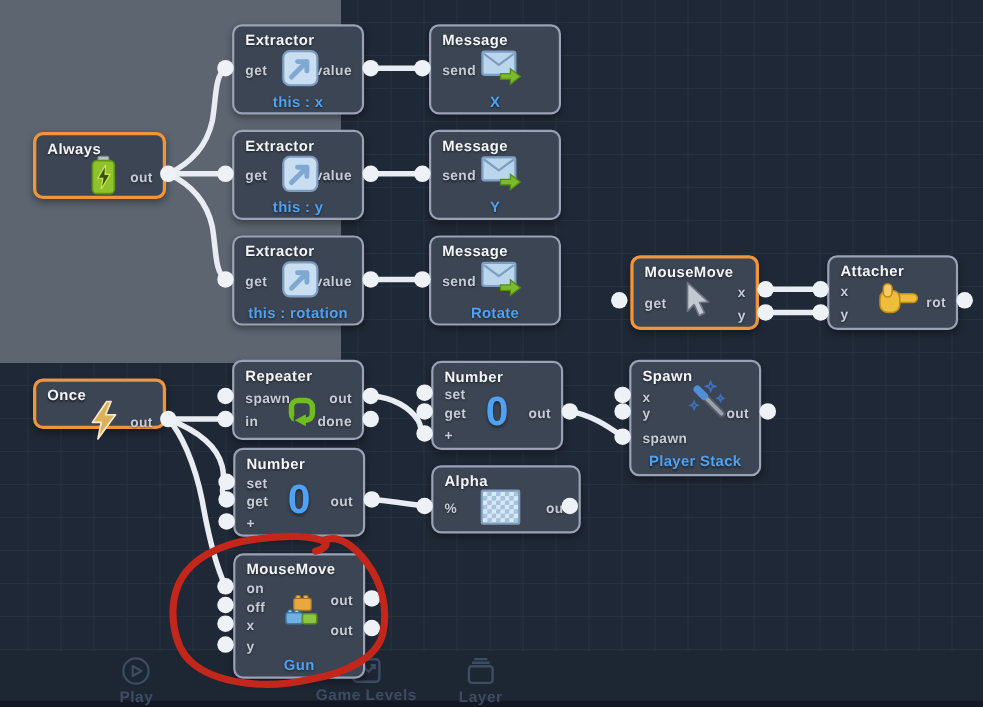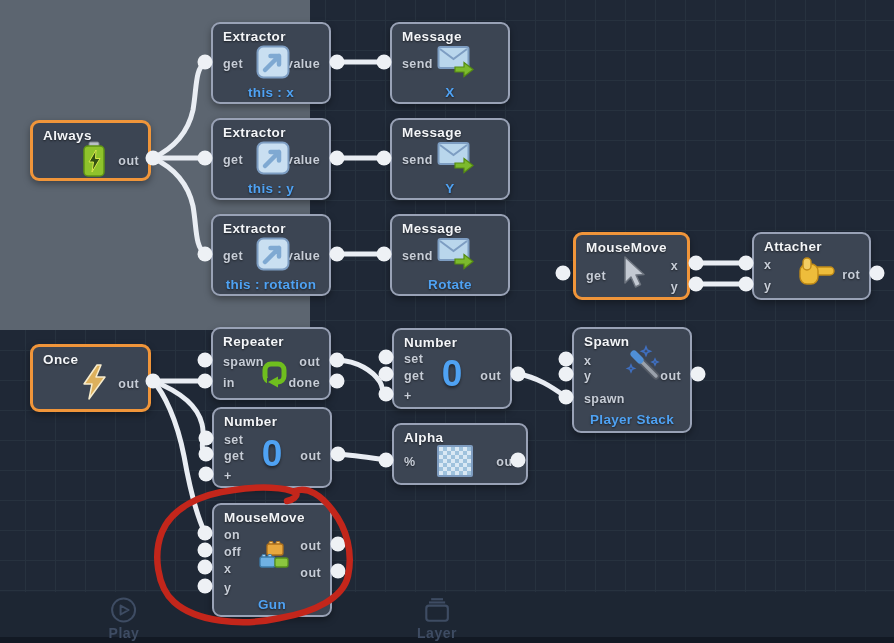--- a/index.html
+++ b/index.html
@@ -48,20 +48,30 @@
 
   <div class="titem" style="left:124px">
     <span class="nicon" style="position:static">
       <svg width="28" height="28" viewBox="0 0 28 28" fill="none" stroke-width="2">
           <circle cx="14" cy="14" r="11.5"></circle>
           <path d="M11 9.5 L19 14 L11 18.5 Z" stroke-linejoin="round"></path>
         </svg>
     </span>
     <span class="tlabel">Play</span>
   </div>
+  <div class="titem" style="left:333px">
+    <span class="nicon" style="position:static">
+      <svg width="28" height="26" viewBox="0 0 26 24" fill="none" stroke-width="2">
+          <rect x="2" y="3" width="22" height="19" rx="3"></rect>
+          <path d="M6 17 L12 11 L15 13.5 L20 8"></path>
+          <path d="M16.5 8 H20 V11.5"></path>
+        </svg>
+    </span>
+    <span class="tlabel">Game Levels</span>
+  </div>
   <div class="titem" style="left:437px">
     <span class="nicon" style="position:static">
       <svg width="28" height="28" viewBox="0 0 26 26" fill="none" stroke-width="2">
           <rect x="3" y="9" width="20" height="14" rx="2.5"></rect>
           <path d="M5.5 6 h15"></path>
           <path d="M7.5 3 h11"></path>
         </svg>
     </span>
     <span class="tlabel">Layer</span>
   </div>
@@ -170,21 +180,21 @@
     <span class="pl r" style="top:41px">rot</span>
     <span class="nicon" style="left:44px;top:23px">
       <svg width="38" height="30" viewBox="0 0 38 30">
           <rect x="13" y="10" width="23" height="8" rx="4" fill="#eebd3b" stroke="#c08a17" stroke-width="1.4"></rect>
           <rect x="2" y="7" width="18" height="20" rx="7" fill="#eebd3b" stroke="#c08a17" stroke-width="1.4"></rect>
           <rect x="5" y="1" width="8" height="12" rx="4" fill="#f3cd63" stroke="#c08a17" stroke-width="1.4"></rect>
         </svg>
     </span>
   </div>
 
-  <div class="node orange" style="left:30px;top:344px;width:121px;height:68px">
+  <div class="node orange" style="left:30px;top:344px;width:121px;height:46px">
     <div class="ntitle">Once</div>
     <span class="nicon" style="left:47px;top:16px">
       <svg width="28" height="38" viewBox="0 0 28 38">
           <path d="M17 2 L4 21 h8 L9 36 L25 14 h-9 L21 2 Z" fill="#ddb05c" stroke="#f7eccd" stroke-width="1.5" stroke-linejoin="round"></path>
         </svg>
     </span>
     <span class="pl r" style="top:37px">out</span>
   </div>
 
   <div class="node" style="left:211px;top:327px;width:120px;height:73px">

